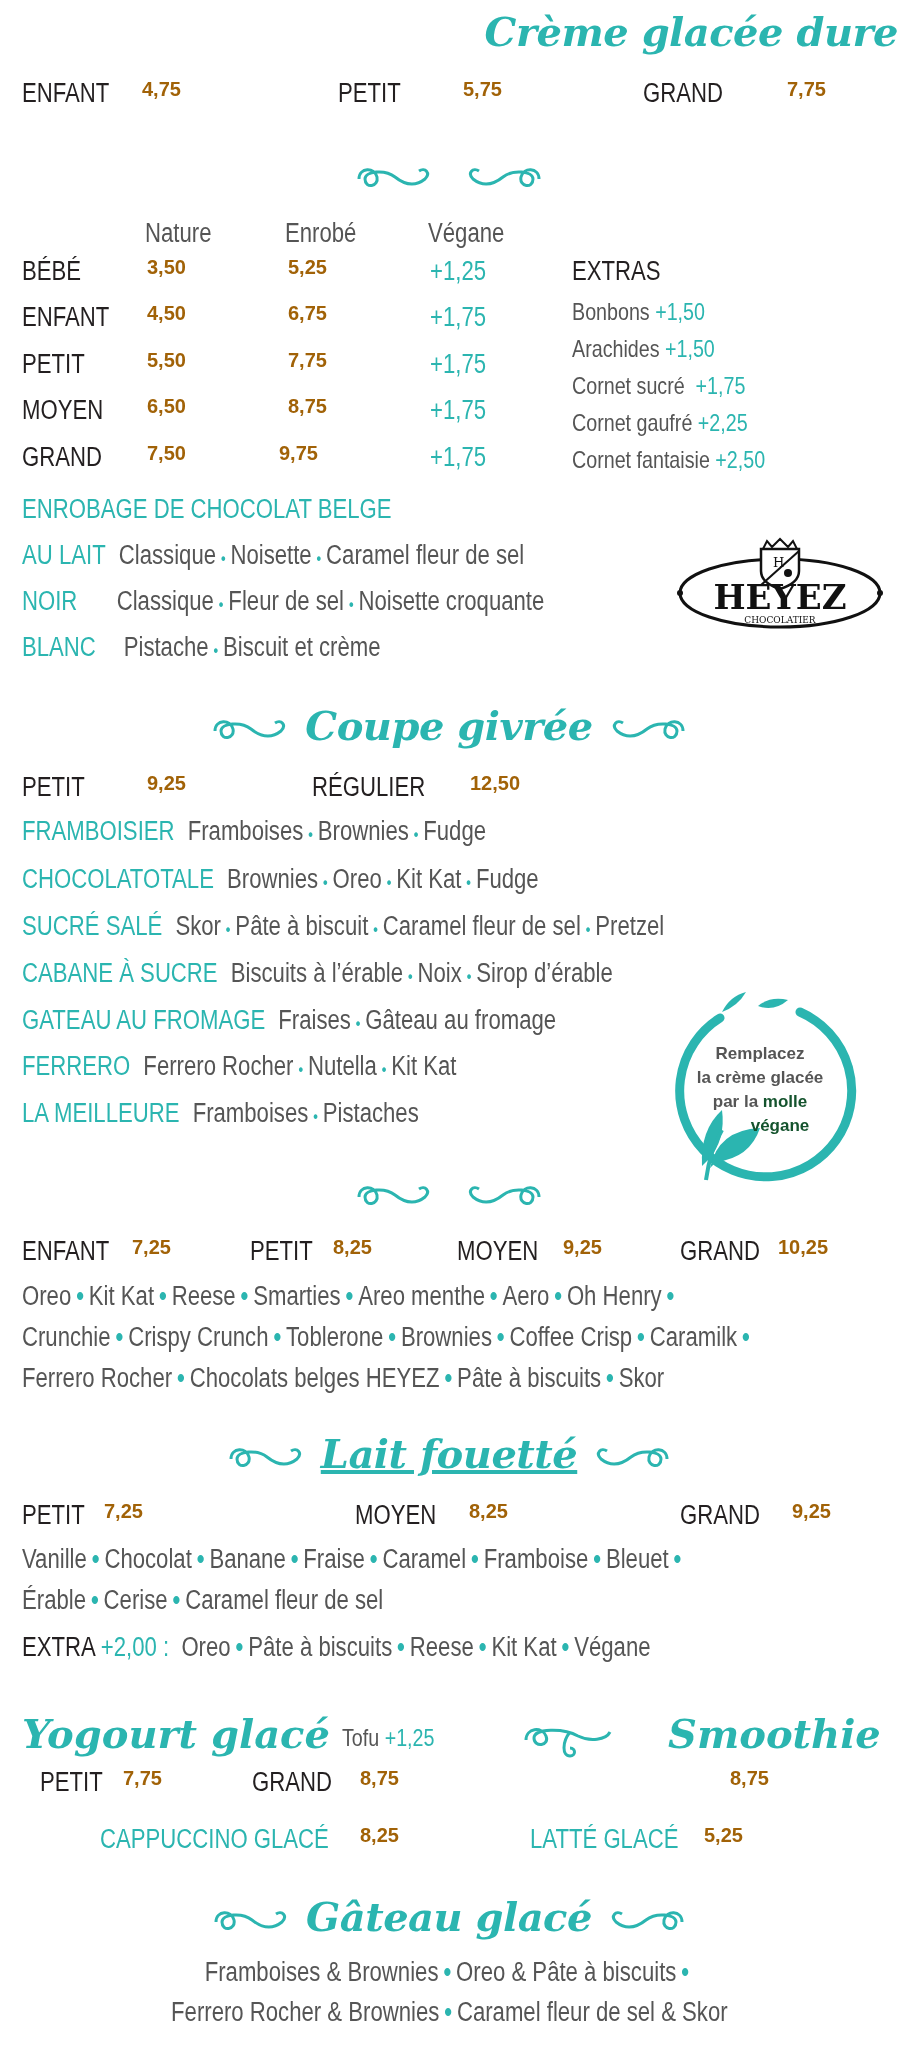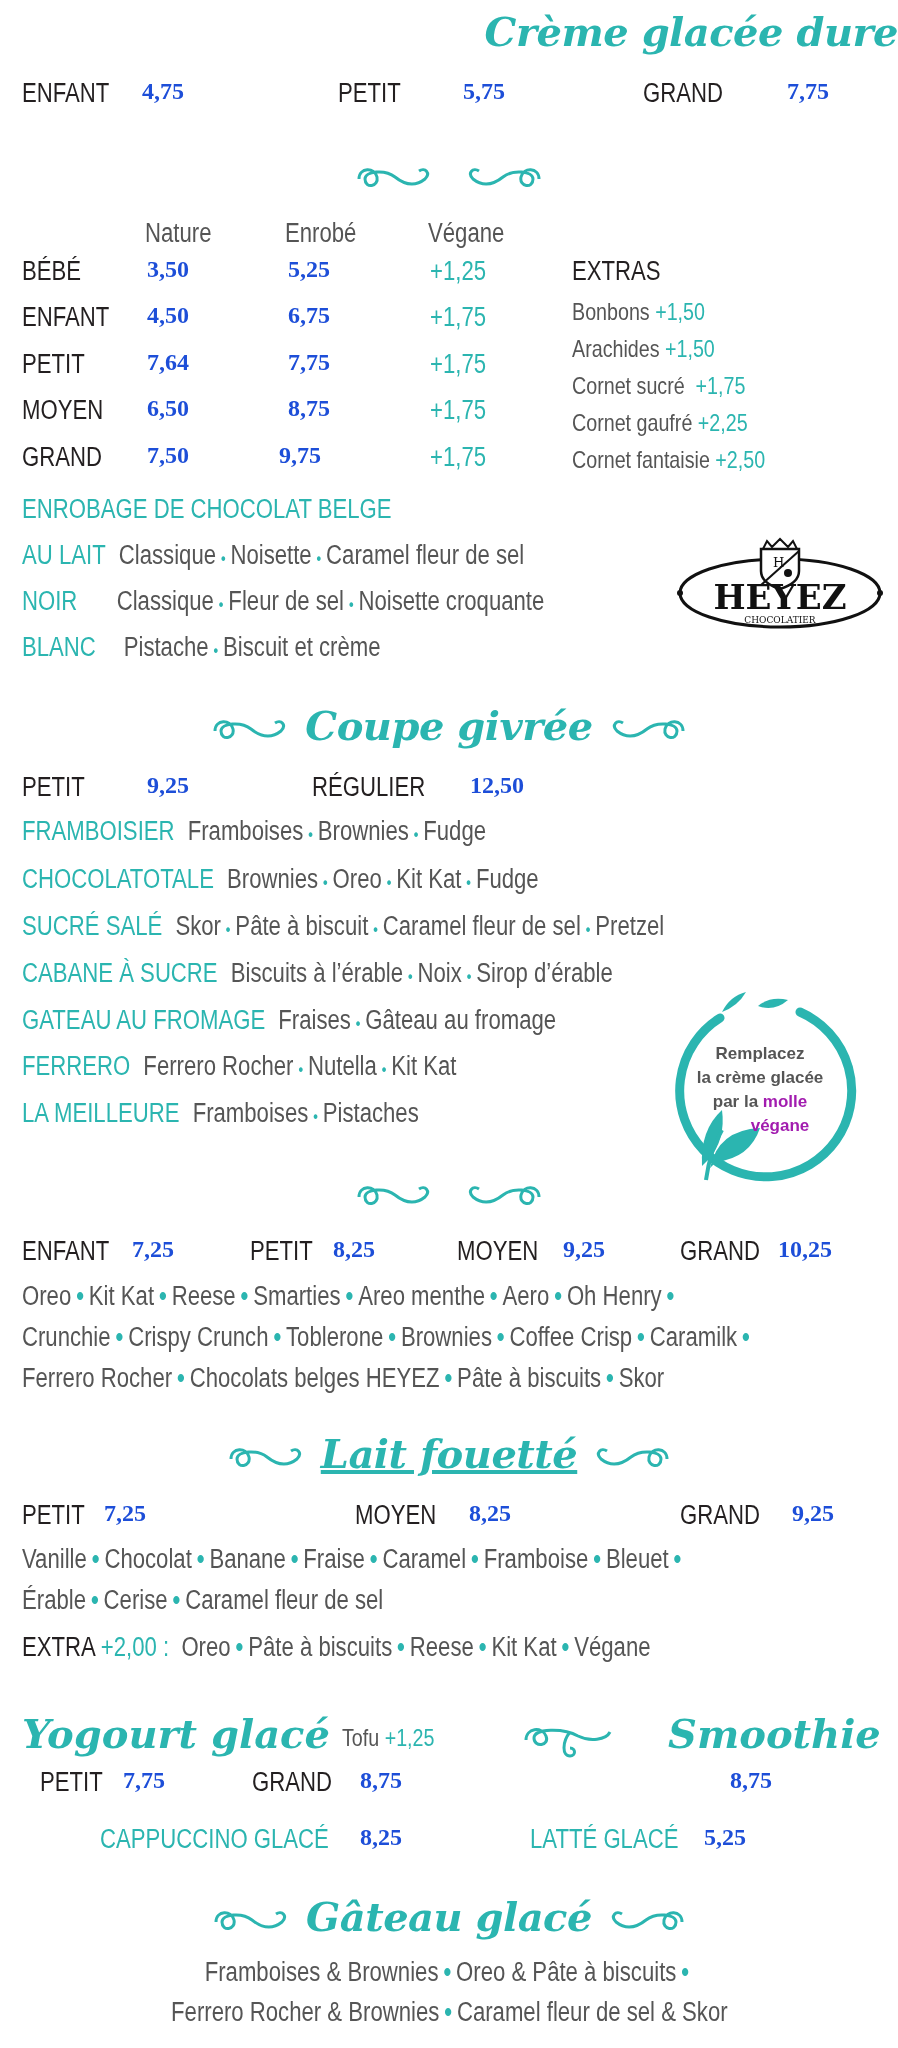--- a/index.html
+++ b/index.html
@@ -5,21 +5,21 @@
   html, body { margin:0; padding:0; background:#ffffff; }
   body { width:898px; height:2048px; position:relative; overflow:hidden;
          font-family:"Liberation Sans", sans-serif; color:#231f20; }
   .abs { position:absolute; white-space:nowrap; }
   .title { position:absolute; left:0; width:898px; text-align:center;
            font-family:"DejaVu Serif", serif; font-style:italic; font-weight:bold;
            color:#2bb5b0; font-size:40px; letter-spacing:-0.5px; }
   .title .orn { display:inline-block; vertical-align:middle; margin:0 14px; }
   .lbl { font-family:"Liberation Sans", sans-serif; font-size:27px; color:#231f20;
          transform:scaleX(0.82); transform-origin:left center; letter-spacing:0px; }
-  .price { font-family:Liberation Serif, serif; font-weight:bold; font-size:24px; color:#1d4ed8; }
+  .price { font-family:Liberation Sans, sans-serif; font-weight:bold; font-size:20px; color:#a16207; }
   .hdr { font-family:"Liberation Sans", sans-serif; font-size:27px; color:#555;
          transform:scaleX(0.82); transform-origin:left center; }
   .plus { font-family:"Liberation Sans", sans-serif; font-size:27px; color:#2bb5b0;
           transform:scaleX(0.82); transform-origin:left center; }
   .extra { font-family:"Liberation Sans", sans-serif; font-size:24px; color:#555;
            transform:scaleX(0.82); transform-origin:left center; }
   .extra .p { color:#2bb5b0; }
   .teal-lbl { font-family:"Liberation Sans", sans-serif; font-size:27px; color:#2bb5b0;
               transform:scaleX(0.82); transform-origin:left center; }
   .row { position:absolute; white-space:nowrap; transform:scaleX(0.82); transform-origin:left center; }
@@ -27,21 +27,21 @@
   .row .d { color:#555; font-size:27px; }
   .dot { color:#2bb5b0; font-weight:bold; margin:0 6px; }
   .items { position:absolute; white-space:nowrap; font-size:27px; color:#555;
            transform:scaleX(0.82); transform-origin:left center; }
   .centered { position:absolute; left:0; width:898px; text-align:center; font-size:27px; color:#555; }
   .centered span.inner { display:inline-block; transform:scaleX(0.82); }
   .badge { position:absolute; left:660px; top:990px; width:200px; height:200px; }
   .badge .txt { position:absolute; left:0; top:52px; width:200px; text-align:center;
                 font-family:"Liberation Sans", sans-serif; font-weight:bold; font-size:17px;
                 color:#555; line-height:24px; }
-  .badge .txt .hl { color:#a21caf; }
+  .badge .txt .hl { color:#14532d; }
   .logo { position:absolute; left:675px; top:535px; width:210px; height:100px; }
 </style>
 </head>
 <body>
 
 <div class="title" style="top:8px;text-align:right;">
   <span>Crème glacée dure</span>
 </div>
 <div class="abs lbl" style="left:22px;top:78px;">ENFANT</div>
 <div class="abs price" style="left:142px;top:78px;">4,75</div>
@@ -66,21 +66,21 @@
 <div class="abs price" style="left:147px;top:256px;">3,50</div>
 <div class="abs price" style="left:288px;top:256px;">5,25</div>
 <div class="abs plus" style="left:430px;top:256px;">+1,25</div>
 
 <div class="abs lbl" style="left:22px;top:302px;">ENFANT</div>
 <div class="abs price" style="left:147px;top:302px;">4,50</div>
 <div class="abs price" style="left:288px;top:302px;">6,75</div>
 <div class="abs plus" style="left:430px;top:302px;">+1,75</div>
 
 <div class="abs lbl" style="left:22px;top:349px;">PETIT</div>
-<div class="abs price" style="left:147px;top:349px;">7,64</div>
+<div class="abs price" style="left:147px;top:349px;">5,50</div>
 <div class="abs price" style="left:288px;top:349px;">7,75</div>
 <div class="abs plus" style="left:430px;top:349px;">+1,75</div>
 
 <div class="abs lbl" style="left:22px;top:395px;">MOYEN</div>
 <div class="abs price" style="left:147px;top:395px;">6,50</div>
 <div class="abs price" style="left:288px;top:395px;">8,75</div>
 <div class="abs plus" style="left:430px;top:395px;">+1,75</div>
 
 <div class="abs lbl" style="left:22px;top:442px;">GRAND</div>
 <div class="abs price" style="left:147px;top:442px;">7,50</div>

